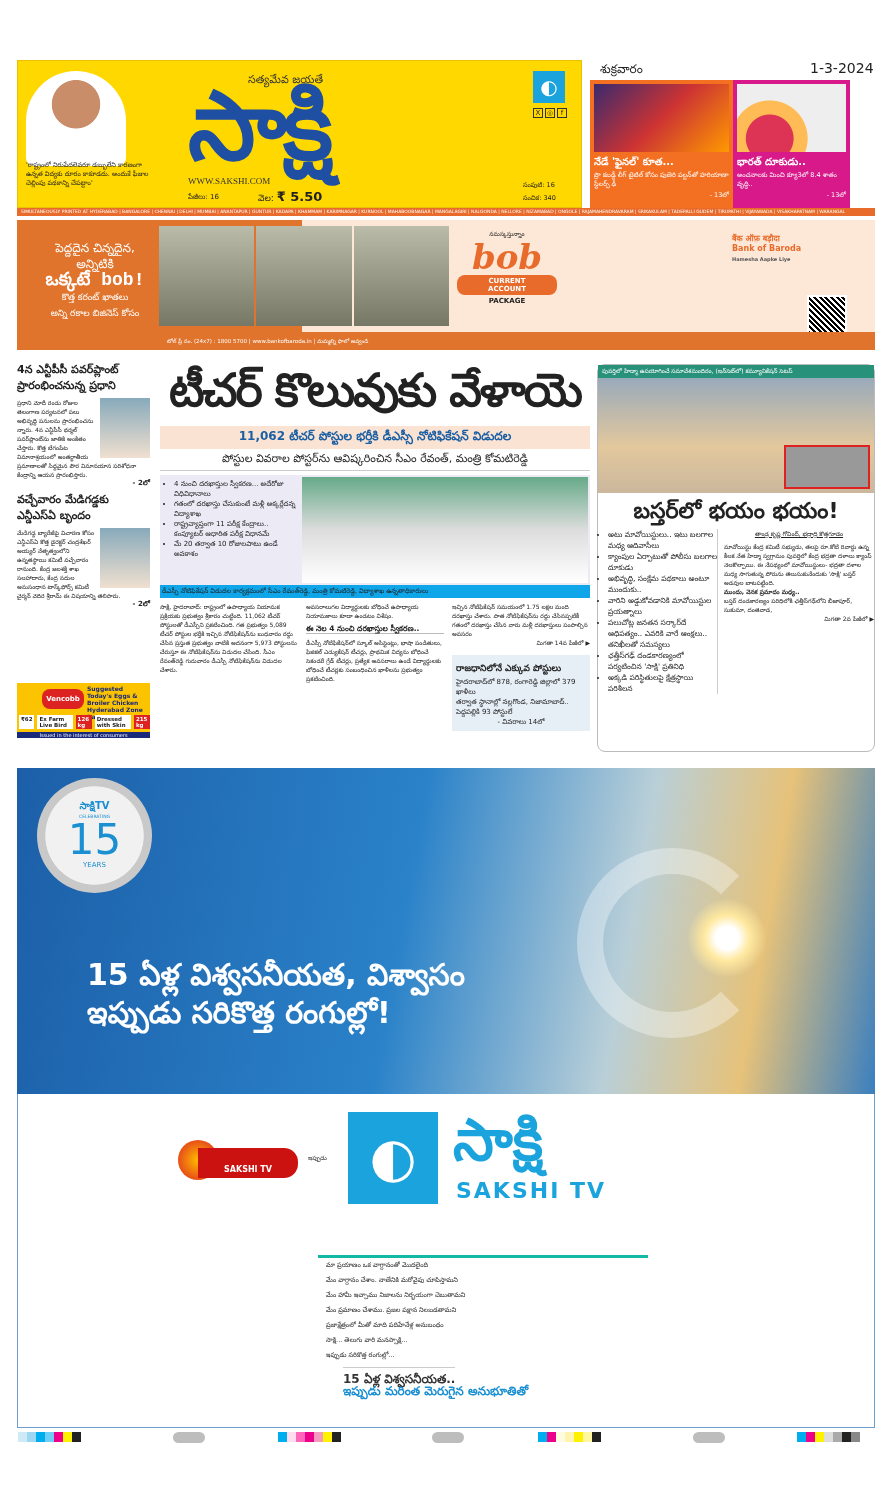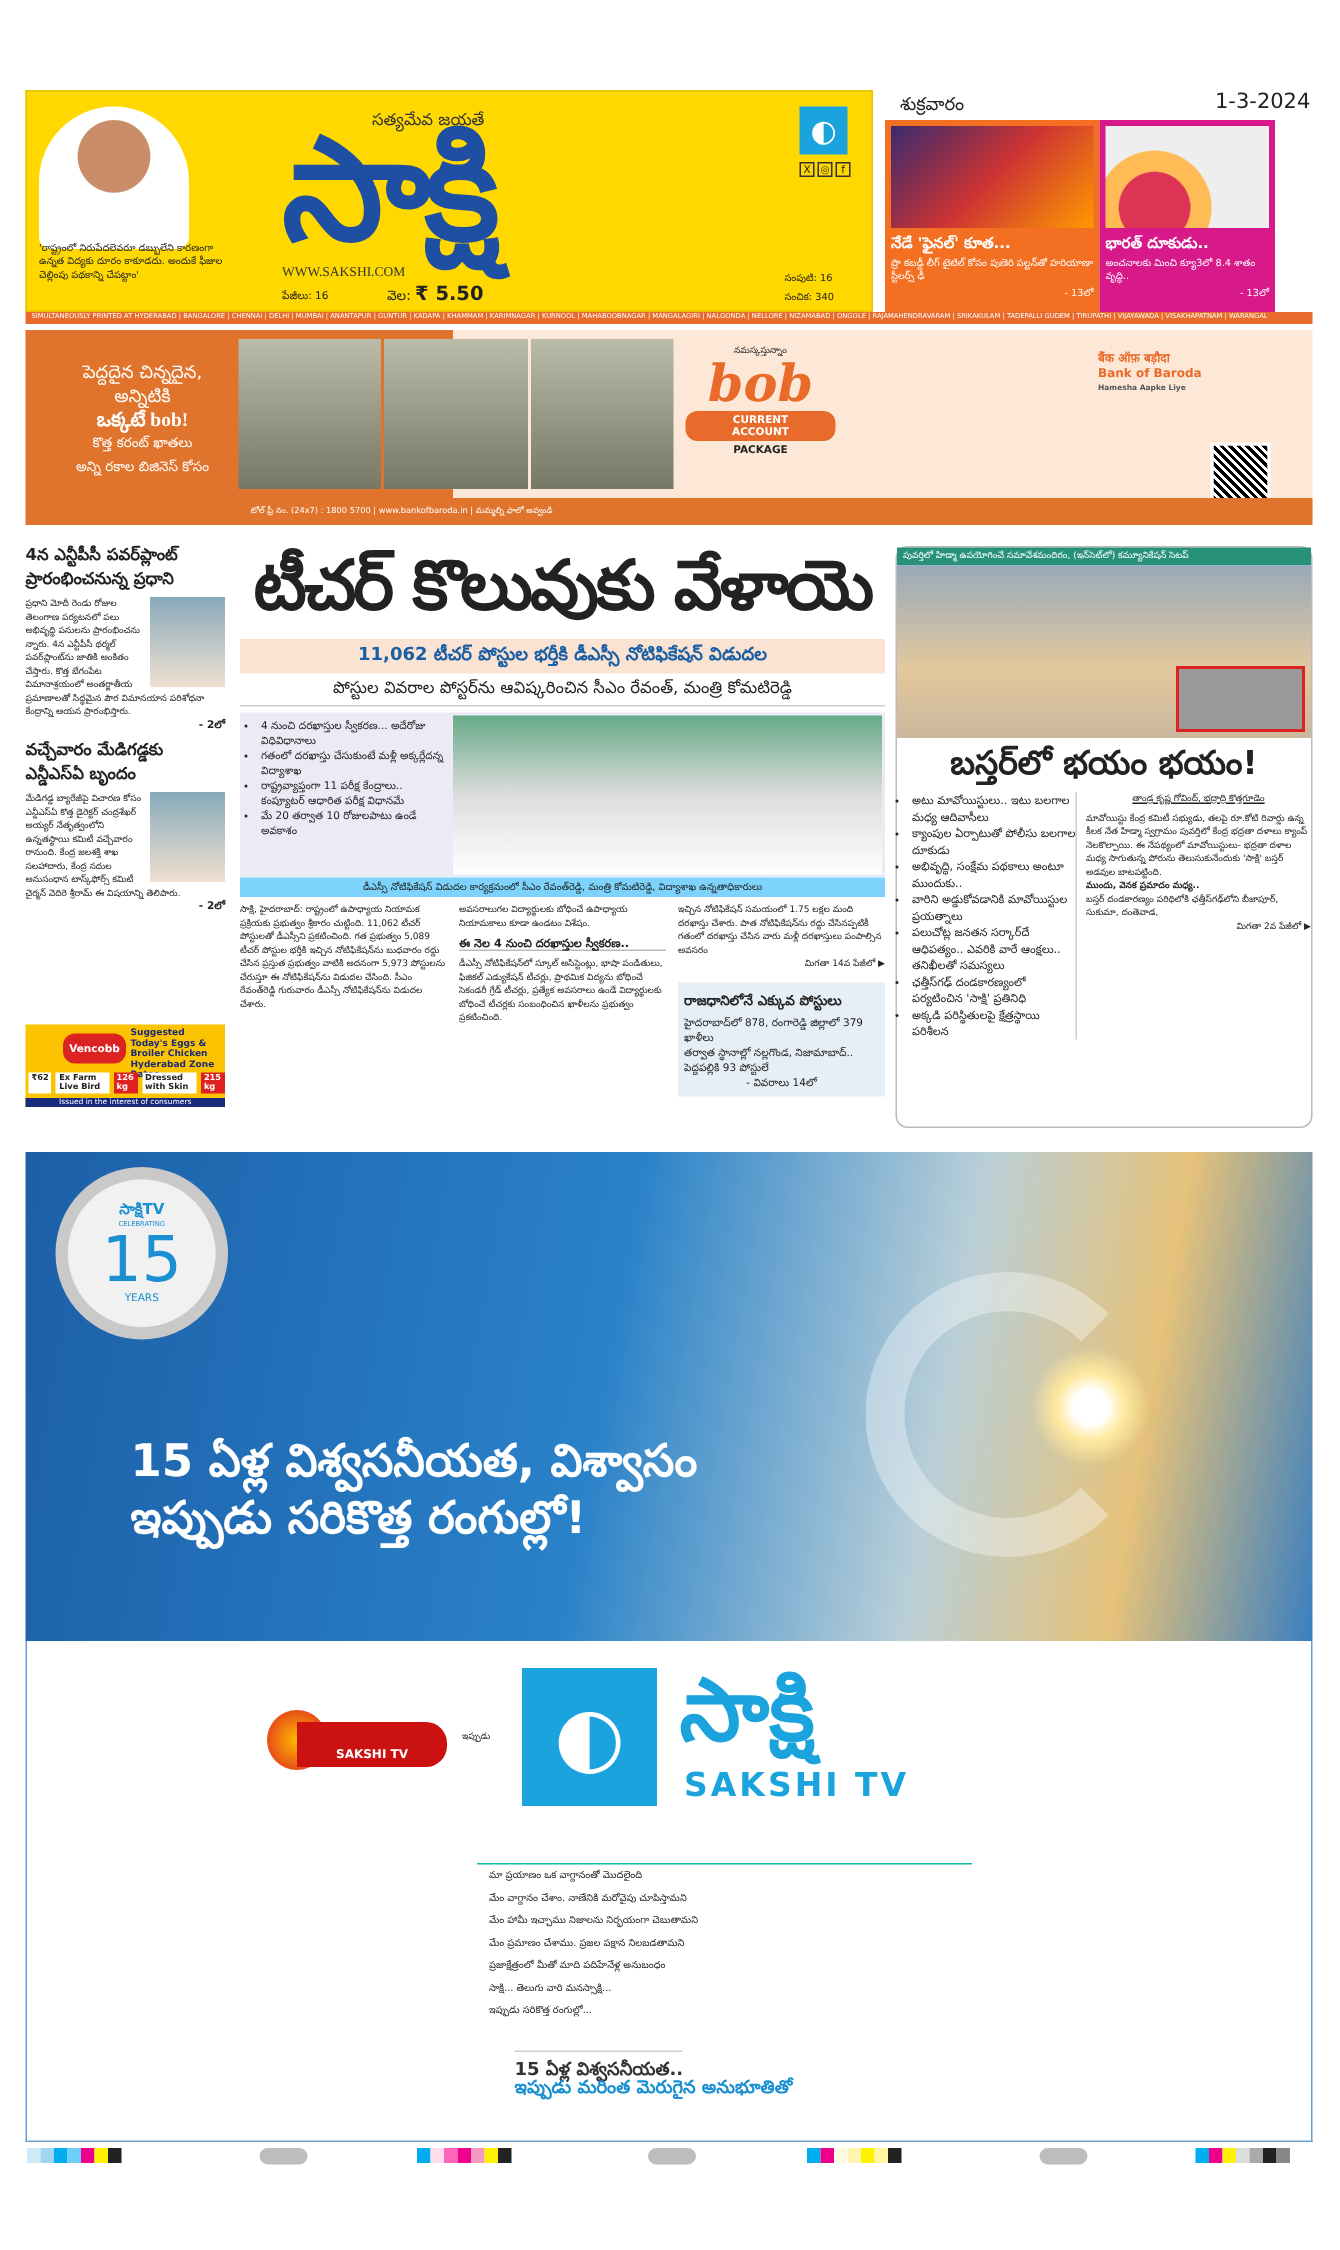--- a/index.html
+++ b/index.html
@@ -25,21 +25,21 @@
 .teaser1{left:590px;top:80px;width:143px;height:128px;background:#f36f21;color:#fff}
 .teaser2{left:733px;top:80px;width:117px;height:128px;background:#d7198a;color:#fff}
 .teaser .img{margin:4px;height:68px;background:linear-gradient(135deg,#3a2a6e,#c33,#f90)}
 .teaser2 .img{background:radial-gradient(circle at 30% 80%,#d35 0 25%,#fb5 26% 40%,#eee 41%)}
 .teaser .h{font-size:10px;font-weight:bold;padding:0 4px}
 .teaser .s{font-size:6.5px;padding:1px 4px;line-height:9px}
 
 .bob{left:17px;top:220px;width:858px;height:130px;background:#fde8d8}
 .bob .left{left:0;top:0;width:285px;height:112px;background:#e0742c;border-radius:0 0 0 0}
 .bob .lt{left:8px;top:20px;width:140px;color:#fff;text-align:center;font-size:12px;line-height:16px}
-.bob .lt b{font-size:13px;font-family:Liberation Serif, serif}
+.bob .lt b{font-size:18px;font-family:Liberation Mono, monospace}
 .bob .photos{left:142px;top:6px;width:290px;height:100px;display:flex;gap:2px}
 .bob .photos div{flex:1;background:linear-gradient(#bba,#776)}
 .bob .pk{left:440px;top:10px;width:100px;text-align:center;font-size:6px}
 .bob .pk .bigbob{font-size:34px;color:#e86b2b;font-family:"DejaVu Serif",serif;font-weight:bold;font-style:italic;line-height:36px}
 .bob .pk .ca{background:#e86b2b;color:#fff;border-radius:8px;font-size:7px;font-weight:bold;padding:2px 12px}
 .bob .pk .pkg{font-size:7px;font-weight:bold;margin-top:2px}
 .bob ul{left:565px;top:12px;list-style:disc;font-size:6.5px;line-height:13px;padding-left:10px}
 .bob .bank{left:715px;top:14px;width:90px;color:#e86b2b;font-size:8px;font-weight:bold;line-height:10px}
 .bob .qr{left:790px;top:75px;width:40px;height:40px;background:repeating-linear-gradient(45deg,#000 0 2px,#fff 2px 4px);border:2px solid #fff}
 .bob .foot{left:0;top:112px;width:858px;height:18px;background:#e0742c;color:#fff;font-size:5.5px;line-height:18px;padding-left:150px}
@@ -57,21 +57,21 @@
 .egg .row .r{background:#d22;color:#fff}
 .egg .foot{position:absolute;bottom:0;left:0;right:0;background:#1a2a7a;color:#fff;font-size:5px;text-align:center}
 
 .main{left:160px;top:362px;width:430px}
 .main h1{font-size:46px;font-weight:bold;line-height:56px;text-align:center;letter-spacing:-2px}
 .main .sub1{background:#fbe3d4;color:#1a5fa3;text-align:center;font-weight:bold;font-size:12px;padding:3px;margin-top:8px}
 .main .sub2{text-align:center;font-size:11px;padding:3px;border-bottom:1px solid #ccc}
 .main .box{display:flex;background:#eceaf5;margin-top:4px;height:110px}
 .main .box ul{width:140px;font-size:7px;line-height:10px;padding:4px 4px 0 14px}
 .main .box .img{flex:1;background:linear-gradient(#6a8,#ddd 50%,#fff);margin:2px}
-.main .cap{background:#7dd3fc;font-size:6.5px;text-align:center;padding:2px}
+.main .cap{background:#0ea5e9;font-size:6.5px;padding:2px}
 .main .cols{display:flex;gap:8px;margin-top:4px;font-size:6px;line-height:9px}
 .main .cols>div{flex:1}
 .main .cols h4{font-size:7.5px;font-weight:bold;margin:4px 0;border-bottom:1px solid #bbb}
 .main .side{background:#e6eef6;padding:4px;margin-top:8px;font-size:7px;line-height:10px}
 .main .side h4{font-size:9px;border:none}
 
 .right{left:597px;top:364px;width:278px;height:388px;border:1px solid #bbb;border-radius:8px;padding:0}
 .right .cap{background:#27917a;color:#fff;font-size:6px;padding:2px 4px}
 .right .img{height:115px;background:linear-gradient(#9ab,#e3c89d 60%,#cbb79d);position:relative}
 .right .img .inset{position:absolute;right:4px;bottom:4px;width:86px;height:44px;border:2px solid #d22;background:#999}
@@ -92,21 +92,21 @@
 .sun{left:670px;top:130px;width:80px;height:80px;border-radius:50%;background:radial-gradient(#fff 0 20%,#ffe9a0 40%,transparent 70%)}
 .ringicon{left:560px;top:80px;width:190px;height:190px;border-radius:50%;border:26px solid rgba(255,255,255,.35);border-right-color:transparent}
 .bottomad{left:17px;top:1094px;width:858px;height:334px;border:1px solid #6a9fcf;border-top:none}
 .oldlogo{left:160px;top:46px;width:120px;height:40px}
 .oldlogo .g{position:absolute;left:0;top:0;width:40px;height:40px;border-radius:50%;background:radial-gradient(#fb0,#d22)}
 .oldlogo .r{position:absolute;left:20px;top:8px;width:100px;height:30px;background:#c11;border-radius:0 14px 14px 0;color:#fff;font-size:8px;font-weight:bold;padding:18px 0 0 26px;line-height:8px}
 .ippudu{left:290px;top:60px;font-size:6px}
 .newicon{left:330px;top:18px;width:90px;height:92px;background:#1aa3dc;color:#fff;font-size:54px;text-align:center;line-height:92px}
 .newname{left:435px;top:14px;color:#1aa3dc;font-size:58px;font-weight:bold;line-height:64px;font-family:"DejaVu Serif",serif}
 .newsub{left:438px;top:84px;color:#1aa3dc;font-size:22px;font-weight:bold;letter-spacing:2px}
-.poem{left:300px;top:148px;font-size:6.5px;line-height:15px;border-top:1px solid #14b8a6;padding-left:8px;width:330px}
+.poem{left:300px;top:161px;font-size:6.5px;line-height:15px;border-top:3px solid #14b8a6;padding-left:8px;width:330px}
 .tag1{left:325px;top:273px;font-size:12px;font-weight:bold;color:#333;border-top:1px solid #ccc;padding-top:4px}
 .tag2{left:325px;top:290px;font-size:12px;font-weight:bold;color:#1a8fd1}
 .reg{top:1432px;display:flex;gap:0}
 .reg span{width:9px;height:10px;display:inline-block}
 .pill{top:1432px;width:32px;height:11px;border-radius:6px;background:#bdbdbd}
 </style>
 </head>
 <body>
 
 <div class="abs mast">

